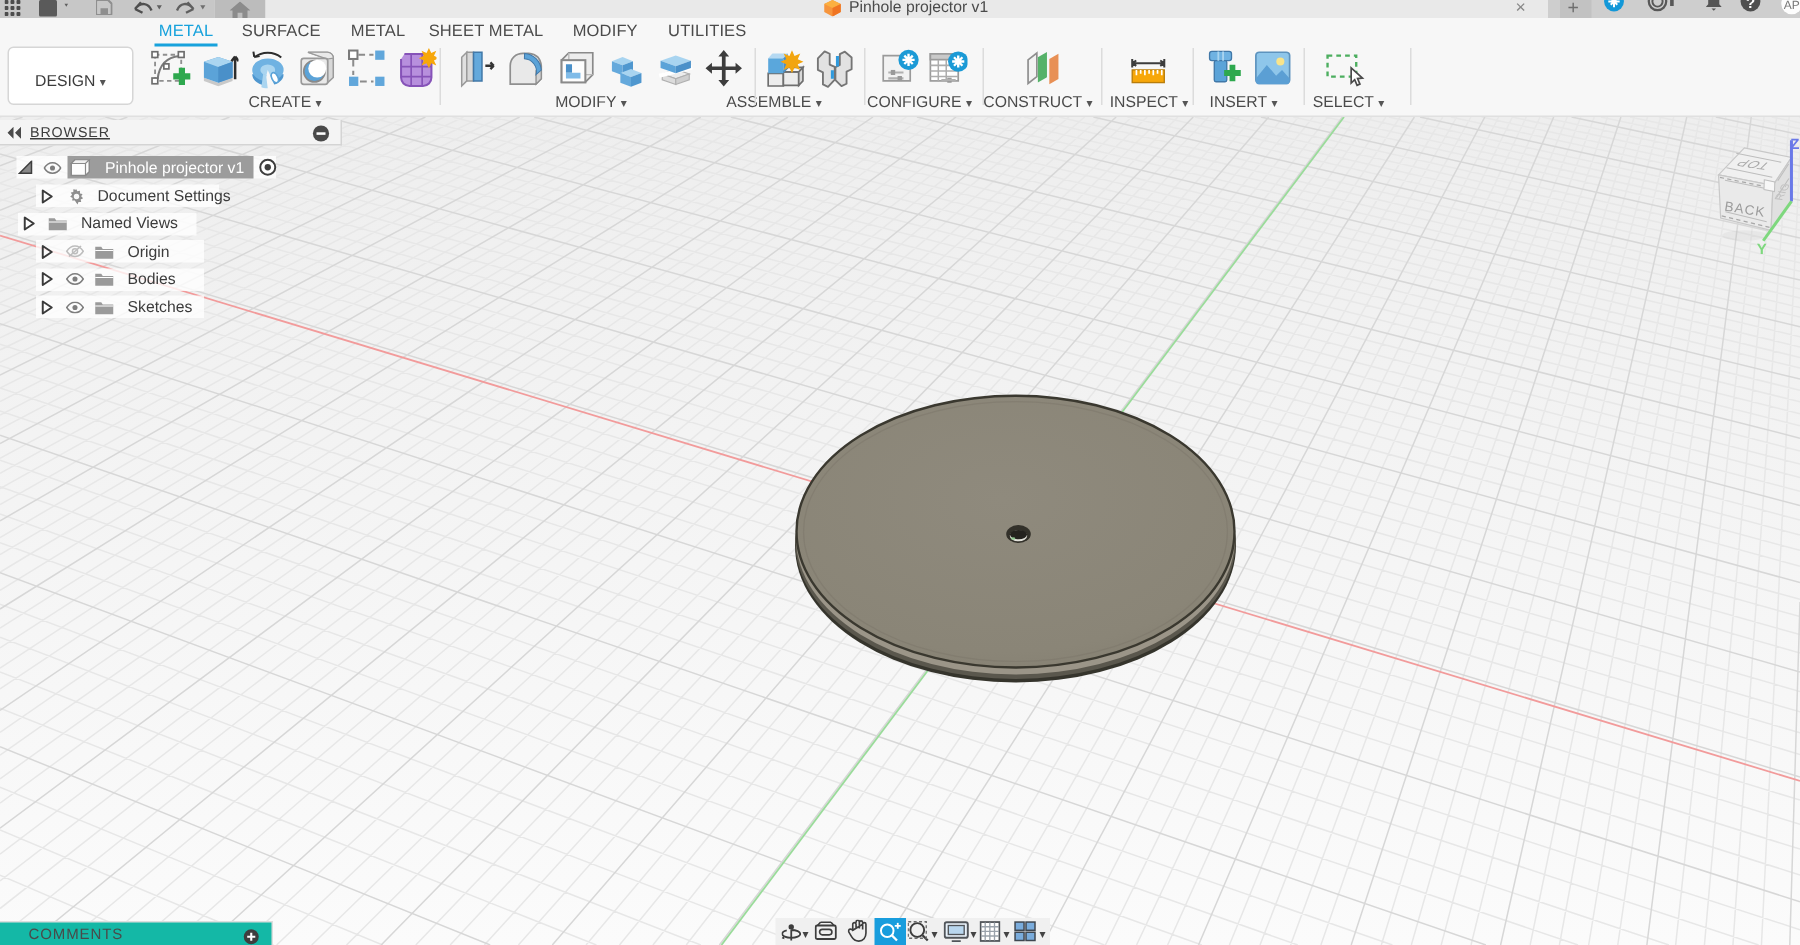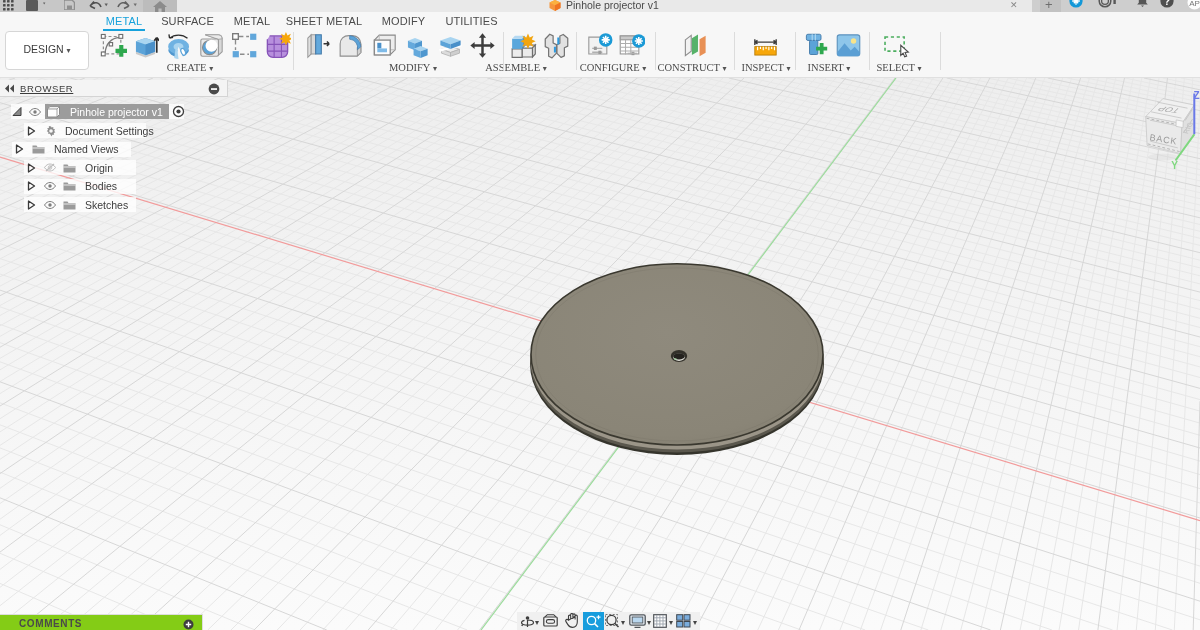--- a/index.html
+++ b/index.html
@@ -2,33 +2,33 @@
 <html><head><meta charset="utf-8">
 <style>
 * { margin:0; padding:0; box-sizing:border-box; }
 html,body { width:1200px; height:630px; overflow:hidden; font-family:"Liberation Sans",sans-serif; background:#f0f0f0; }
 .ab { position:absolute; }
 .tbar { position:absolute; left:0; top:0; width:1200px; height:12px; background:#e9e9e9; }
 .tseg { position:absolute; top:0; height:12px; }
 .ribbon { position:absolute; left:0; top:12px; width:1200px; height:66px; background:#f7f7f7; border-bottom:1px solid #e0e0e0; }
 .rtab { position:absolute; top:2.5px; transform:translateX(-50%); font-size:11px; color:#4b4b4b; letter-spacing:0.1px; }
 .rtab.active { color:#17a2dc; }
-.designbtn { position:absolute; left:5px; top:19px; width:84px; height:39px; background:#fff; border:1px solid #d6d6d6; border-radius:4px; font-size:10.5px; color:#3c3c3c; text-align:center; line-height:34px; }
+.designbtn { position:absolute; left:5px; top:19px; width:84px; height:39px; background:#fff; border:1px solid #d6d6d6; border-radius:4px; font-size:10.5px; color:#3c3c3c; text-align:center; line-height:44px; }
 .car { font-size:8px; color:#555; }
-.glabel { position:absolute; top:50px; transform:translateX(-50%); font-size:10.5px; color:#4a4a4a;font-family:Liberation Serif, serif; }
+.glabel { position:absolute; top:50px; transform:translateX(-50%); font-size:10.5px; color:#4a4a4a; }
 .vsep { position:absolute; top:20px; width:1px; height:38px; background:#dcdcdc; }
 .bpanel { position:absolute; left:0; top:80px; width:228px; }
 .bhead { position:absolute; left:0; top:0; width:228px; height:17px; background:#f4f4f4; border-bottom:1px solid #d4d4d4; border-right:1px solid #d4d4d4; display:flex; align-items:center; }
 .bhtxt { font-size:9.5px; color:#3c3c3c; letter-spacing:0.6px;text-decoration:underline; }
 .brow { position:absolute; height:15px; background:rgba(255,255,255,0.78); display:flex; align-items:center; }
 .brow svg { display:block; }
 .bsel { display:flex; align-items:center; background:#9c9c9c; height:15px; margin-left:4px; padding-right:6px; }
 .bseltxt { color:#fff; font-size:10.5px; margin-left:9px; white-space:nowrap; }
 .btxt { font-size:10.5px; color:#3c3c3c; white-space:nowrap; }
-.cbar { position:absolute; left:0; top:614px; width:203px; height:16px; background:#84cc16; border-top:1px solid #ddd; border-right:1px solid #ddd;font-weight:bold; }
+.cbar { position:absolute; left:0; top:614px; width:182px; height:16px; background:#14b8a6; border-top:1px solid #ddd; border-right:1px solid #ddd; }
 .ctxt { position:absolute; left:19px; top:3px; font-size:10px; color:#4a4a4a; letter-spacing:0.6px; }
 .navbar { position:absolute; left:0; top:0; }
 .navbg { position:absolute; left:517px; top:612px; width:183px; height:18px; background:#f0f0f0; }
 </style></head>
 <body>
 
 <svg class="ab" style="left:0;top:78px" width="1200" height="552" viewBox="0 0 1200 552">
  <defs>
   <linearGradient id="vbg" x1="0" y1="0" x2="0" y2="1">
    <stop offset="0" stop-color="#eeeeee"></stop>
@@ -298,21 +298,21 @@
     <svg class="ab" style="left:834.5px;top:20px" width="27" height="27" viewBox="0 0 24 24">
  <rect x="2" y="2.5" width="20" height="18.5" rx="2" fill="#8ec6ea" stroke="#5d93be" stroke-width="1"></rect>
  <circle cx="16.5" cy="8" r="2.4" fill="#f8e48a"></circle>
  <path d="M2 18l6.5-8 5.5 6.5 3.5-3.5 4.5 5v1.5a2 2 0 0 1-2 2H4a2 2 0 0 1-2-2z" fill="#5b9fd4"></path>
 </svg>
     <svg class="ab" style="left:882.5px;top:20px" width="27" height="27" viewBox="0 0 24 24">
  <rect x="1.8" y="4.5" width="17" height="12.5" fill="none" stroke="#4cae5f" stroke-width="1.4" stroke-dasharray="2.8 2.4"></rect>
  <path d="M15.8 11.8l0 9 2.1-2 1.4 3.3 1.7-0.7-1.4-3.3 2.9-0.3z" fill="#fff" stroke="#4a4a4a" stroke-width="1"></path>
 </svg>
  <div class="glabel" style="left:190px">CREATE&nbsp;<span class="car">▾</span></div>
-    <div class="glabel" style="left:413px">MODIFY&nbsp;<span class="car">▾</span></div>
+    <div class="glabel" style="left:394px">MODIFY&nbsp;<span class="car">▾</span></div>
     <div class="glabel" style="left:516px">ASSEMBLE&nbsp;<span class="car">▾</span></div>
     <div class="glabel" style="left:613px">CONFIGURE&nbsp;<span class="car">▾</span></div>
     <div class="glabel" style="left:692px">CONSTRUCT&nbsp;<span class="car">▾</span></div>
     <div class="glabel" style="left:766px">INSPECT&nbsp;<span class="car">▾</span></div>
     <div class="glabel" style="left:829px">INSERT&nbsp;<span class="car">▾</span></div>
     <div class="glabel" style="left:899px">SELECT&nbsp;<span class="car">▾</span></div>
  <div class="vsep" style="left:293px"></div>
     <div class="vsep" style="left:503px"></div>
     <div class="vsep" style="left:576px"></div>
     <div class="vsep" style="left:655px"></div>

